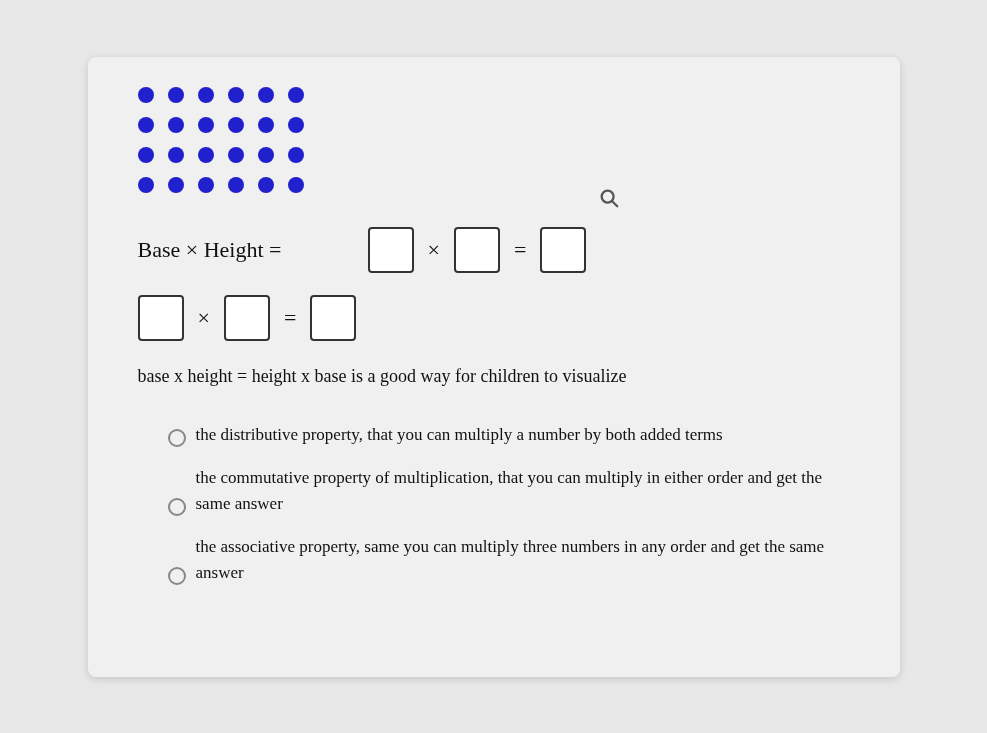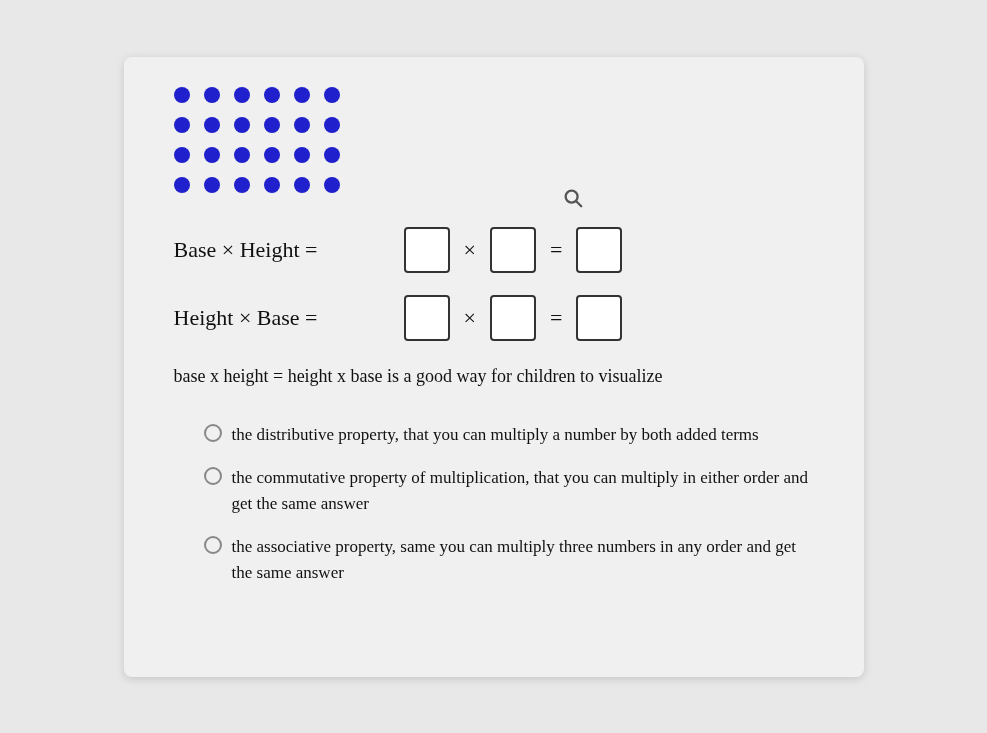--- a/index.html
+++ b/index.html
@@ -10,21 +10,21 @@
       background: #e8e8e8;
       font-family: Georgia, 'Times New Roman', serif;
       display: flex;
       align-items: center;
       justify-content: center;
     }
 
     .card {
       background: #f0f0f0;
       border-radius: 8px;
-      width: 740px;
+      width: 812px;
       min-height: 620px;
       padding: 30px 50px 32px 50px;
       position: relative;
       box-shadow: 0 2px 8px rgba(0,0,0,0.15);
     }
 
     
     .dot-grid {
       display: grid;
       grid-template-columns: repeat(6, 22px);
@@ -96,21 +96,21 @@
     }
 
     
     .options-list {
       list-style: none;
       padding-left: 30px;
     }
 
     .option-item {
       display: flex;
-      align-items: flex-start;
+      align-items: flex-end;
       margin-bottom: 18px;
       font-size: 17px;
       color: #111;
       line-height: 1.5;
       gap: 10px;
     }
 
     .radio-circle {
       width: 18px;
       height: 18px;
@@ -169,21 +169,20 @@
     <div class="equation-row">
       <span class="eq-label">Base  ×  Height =</span>
       <span class="eq-box"></span>
       <span class="eq-symbol">×</span>
       <span class="eq-box"></span>
       <span class="eq-symbol">=</span>
       <span class="eq-box"></span>
     </div>
 
     <div class="equation-row">
-      <span class="eq-label">Height  ×  Base =</span>
       <span class="eq-box"></span>
       <span class="eq-symbol">×</span>
       <span class="eq-box"></span>
       <span class="eq-symbol">=</span>
       <span class="eq-box"></span>
     </div>
 
   </div>
 
   <p class="info-text">base x height = height x base is a good way for children to visualize</p>

